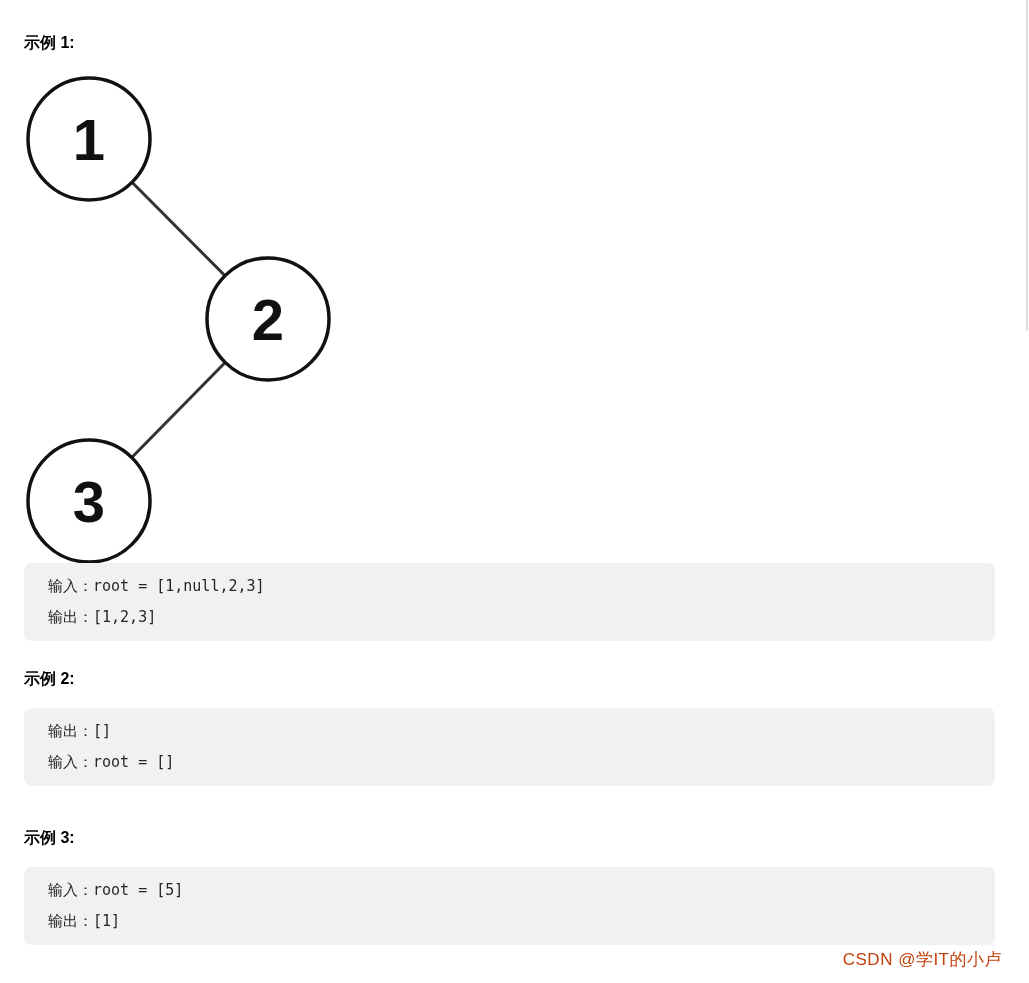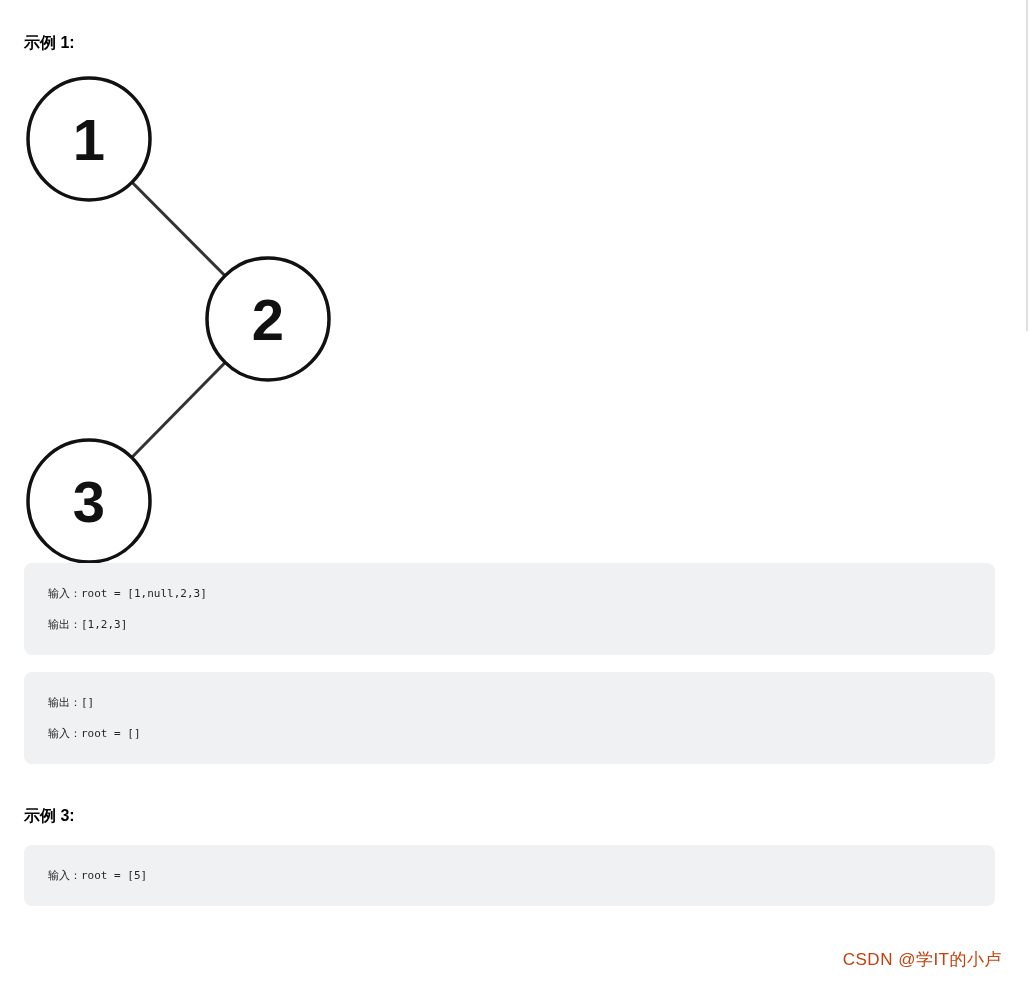--- a/index.html
+++ b/index.html
@@ -40,24 +40,24 @@
   }
   .tree-svg text {
     font-family: "Liberation Sans", sans-serif;
     font-size: 58px;
     font-weight: 700;
     text-anchor: middle;
   }
   .code-block {
     background: #f0f1f2;
     border-radius: 8px;
-    padding: 15px 24px;
+    padding: 8px 24px;
     margin: 0;
     font-family: "DejaVu Sans Mono", "Liberation Mono", monospace;
-    font-size: 11px;
+    font-size: 15px;
     line-height: 31px;
     color: #262626;
     white-space: pre;
   }
   .code-block .code-line { display: block; }
   .code-block.b2, .code-block.b3 { margin-top: 17px; }
   .watermark {
     position: absolute;
     right: 27px;
     top: 948px;
@@ -95,24 +95,25 @@
         <text x="266" y="340" fill="#111111">2</text>
       </g>
       <g>
         <circle cx="87" cy="501" r="61" stroke="#111111" fill="#ffffff"></circle>
         <text x="87" y="522" fill="#111111">3</text>
       </g>
     </svg>
 
   <pre class="code-block b1"><span class="code-line">输入：root = [1,null,2,3]</span><span class="code-line">输出：[1,2,3]</span></pre>
 
+  <h3 class="example-heading h2">示例 2:</h3>
 
   <pre class="code-block b2"><span class="code-line">输出：[]</span><span class="code-line">输入：root = []</span></pre>
 
   <h3 class="example-heading h3">示例 3:</h3>
 
-  <pre class="code-block b3"><span class="code-line">输入：root = [5]</span></pre>
+  <pre class="code-block b3"><span class="code-line">输入：root = [5]</span><span class="code-line">输出：[1]</span></pre>
 
 </div>
 
 <div class="edge-scroll-line"></div>
 
 <div class="watermark">CSDN @学IT的小卢</div>
 
 </body></html>

